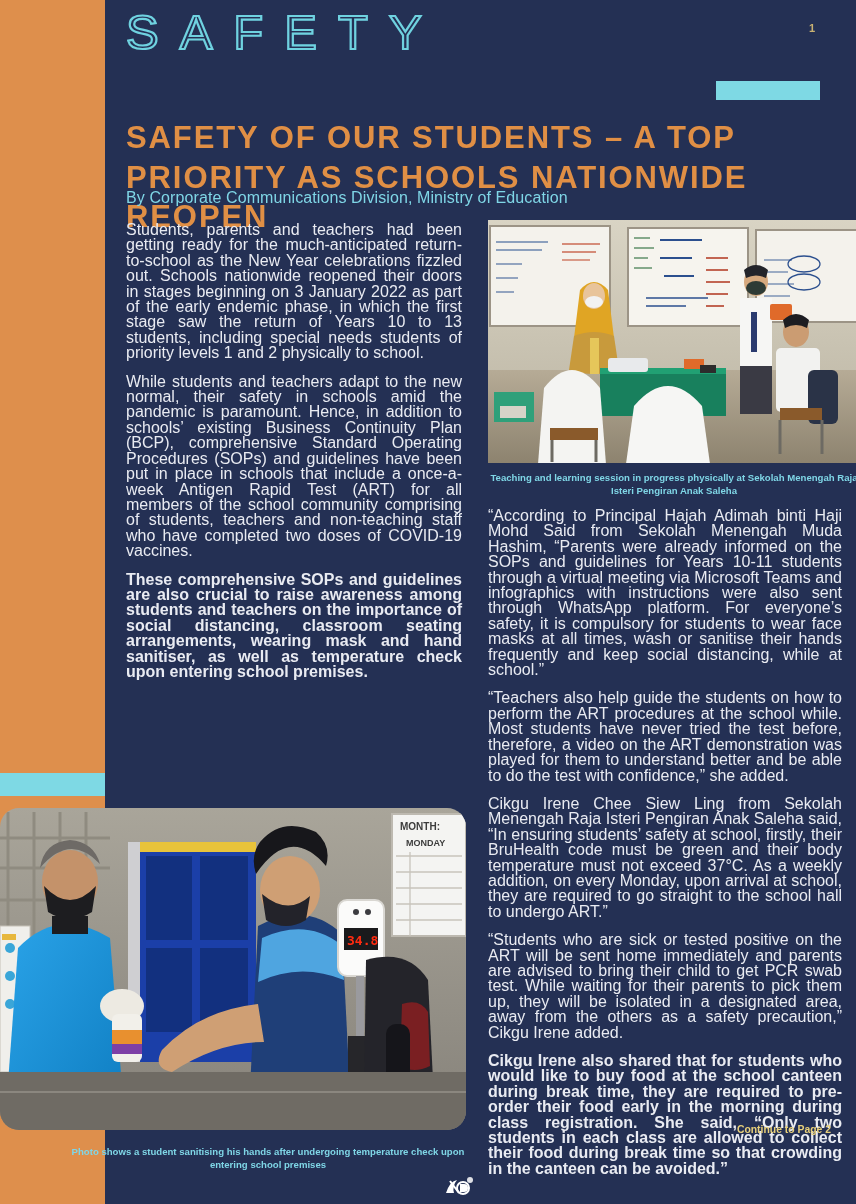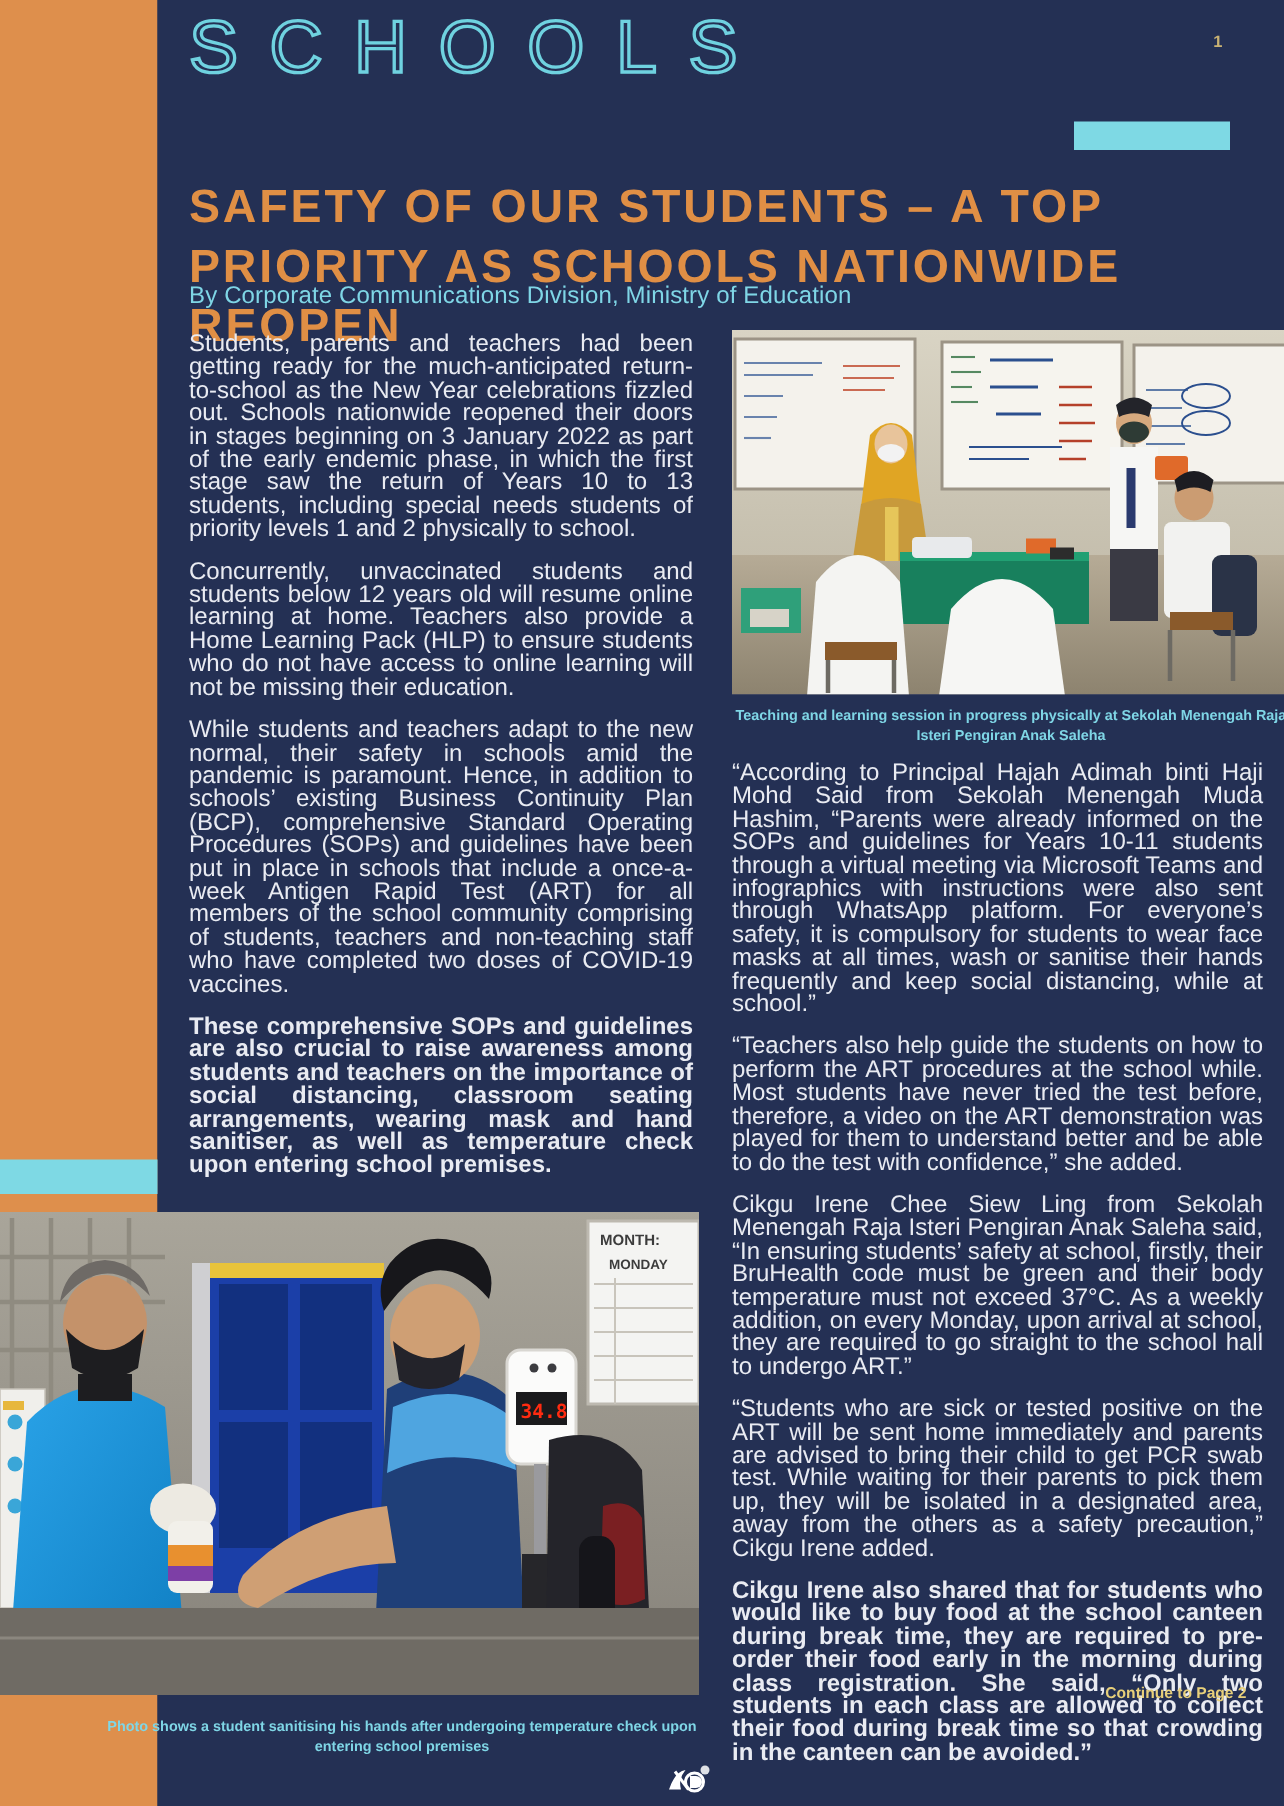--- a/index.html
+++ b/index.html
@@ -77,21 +77,21 @@
   }
 
   
   .photo{
     position:absolute; overflow:hidden; z-index:4;
   }
   .photo-top{
     left:488px; top:220px; width:372px; height:243px;
   }
   .photo-bottom{
-    left:0; top:808px; width:466px; height:322px; z-index:5;
+    left:0; top:808px; width:466px; height:322px; z-index:5;border-radius:19px;
   }
   .photo svg{ display:block; width:100%; height:100%; }
 
   .caption{
     position:absolute; z-index:6;
     color:#7FD6E6; font-size:9.6px; font-weight:bold;
     line-height:12.6px; text-align:center;
   }
   .caption-top{ left:488px; top:472px; width:372px; }
   .caption-bottom{ left:70px; top:1146px; width:396px; }
@@ -105,29 +105,28 @@
     position:absolute; left:443px; top:1176px; width:34px; height:22px; z-index:7;
   }
 </style>
 </head>
 <body>
 
 <div class="left-orange-bar"></div>
 <div class="page-body"></div>
 <div class="left-teal-accent"></div>
 
-<div class="feature-word">SCHOOLS</div>
+<div class="feature-word">SAFETY</div>
 <div class="page-number">1</div>
 <div class="teal-block"></div>
 <h1 class="headline">SAFETY OF OUR STUDENTS – A TOP PRIORITY AS SCHOOLS NATIONWIDE REOPEN</h1>
 <div class="byline">By Corporate Communications Division, Ministry of Education</div>
 
 <div class="col-left">
   <p class="para">Students, parents and teachers had been getting ready for the much-anticipated return-to-school as the New Year celebrations fizzled out. Schools nationwide reopened their doors in stages beginning on 3 January 2022 as part of the early endemic phase, in which the first stage saw the return of Years 10 to 13 students, including special needs students of priority levels 1 and 2 physically to school.</p>
-  <p class="para">Concurrently, unvaccinated students and students below 12 years old will resume online learning at home. Teachers also provide a Home Learning Pack (HLP) to ensure students who do not have access to online learning will not be missing their education.</p>
   <p class="para">While students and teachers adapt to the new normal, their safety in schools amid the pandemic is paramount. Hence, in addition to schools’ existing Business Continuity Plan (BCP), comprehensive Standard Operating Procedures (SOPs) and guidelines have been put in place in schools that include a once-a-week Antigen Rapid Test (ART) for all members of the school community comprising of students, teachers and non-teaching staff who have completed two doses of COVID-19 vaccines.</p>
   <p class="para">These comprehensive SOPs and guidelines are also crucial to raise awareness among students and teachers on the importance of social distancing, classroom seating arrangements, wearing mask and hand sanitiser, as well as temperature check upon entering school premises.</p>
 </div>
 
 <div class="photo photo-top">
   <svg viewBox="0 0 372 243" preserveAspectRatio="none">
     <defs>
       <linearGradient id="wallg" x1="0" y1="0" x2="0" y2="1">
         <stop offset="0" stop-color="#d9d4c4"></stop>
           <stop offset="1" stop-color="#b9b2a0"></stop>

